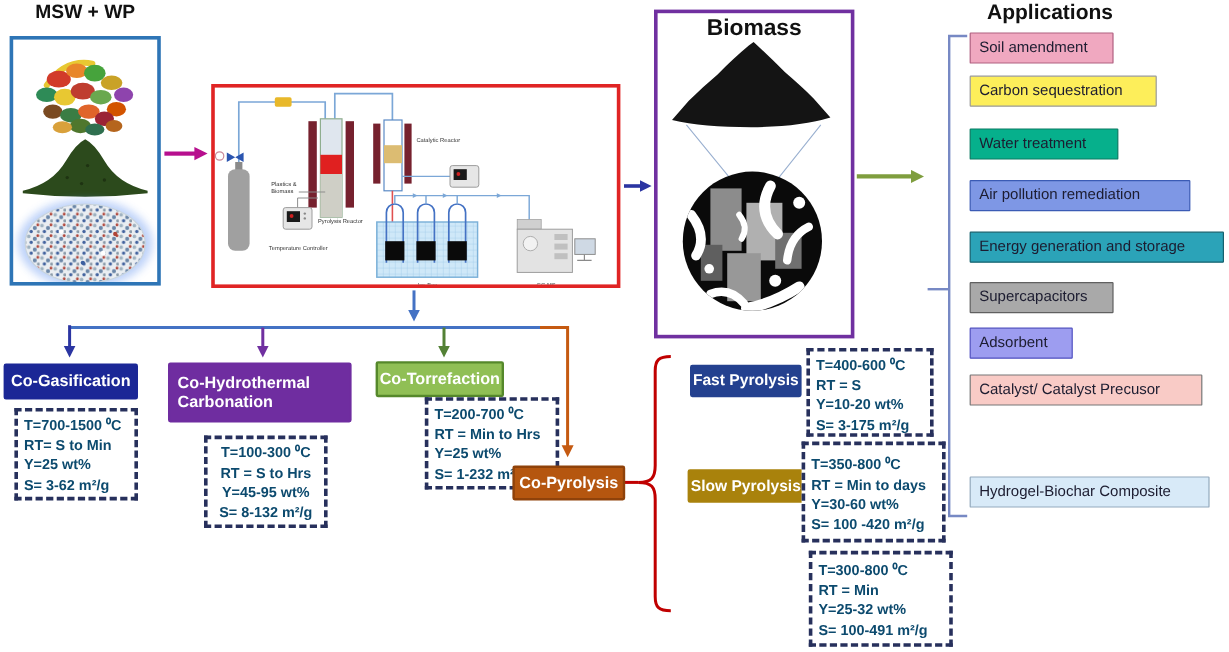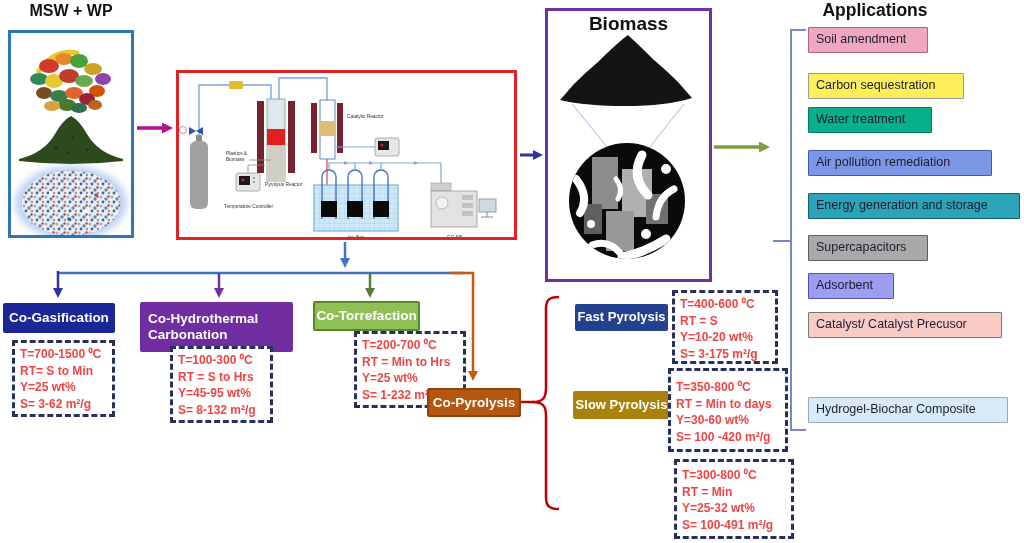--- a/index.html
+++ b/index.html
@@ -9,21 +9,21 @@
   .frame{position:absolute;background:#fff;box-sizing:border-box;z-index:2;}
   .connectors{position:absolute;left:0;top:0;z-index:1;pointer-events:none;}
   .app-box{position:absolute;left:808px;height:26px;border:1.6px solid #888;box-sizing:border-box;
            font-size:12.5px;font-weight:400;color:#1c1c30;line-height:22px;padding-left:7px;
            white-space:nowrap;z-index:2;border-radius:1px;}
   .proc-box{position:absolute;box-sizing:border-box;border:2px solid;border-radius:2px;color:#fff;
             font-weight:700;font-size:13.5px;display:flex;align-items:center;justify-content:center;
             text-align:left;line-height:1.15;z-index:2;}
   .pyro-box{font-size:13px;}
   .dash-box{position:absolute;border:3px dashed #27305c;box-sizing:border-box;padding:3px 5px;
-            font-size:12px;font-weight:700;color:#ef4444;line-height:1.38;white-space:nowrap;
+            font-size:12px;font-weight:700;color:#0c4a6e;line-height:1.38;white-space:nowrap;
             z-index:2;background:#fff;}
   svg text{font-family:"Liberation Sans",sans-serif;}
 </style>
 </head>
 <body>
 
 <div class="canvas">
 
   <svg class="connectors" width="1024" height="543" viewBox="0 0 1024 543">
     <defs>
@@ -246,39 +246,39 @@
           </g>
           <circle cx="118" cy="135" r="5" fill="#ffffff"></circle>
           <circle cx="43" cy="190" r="4" fill="#ffffff"></circle>
           <circle cx="98" cy="200" r="5" fill="#ffffff"></circle>
         </g>
       </g>
     </svg>
   </div>
 
   <div class="app-box" style="top: 27px; width: 120px; background: rgb(240, 168, 192); border-color: rgb(176, 96, 128);">Soil amendment</div>
-  <div class="app-box" style="top: 63px; width: 156px; background: rgb(253, 238, 90); border-color: rgb(154, 154, 154); margin-top: 10px;">Carbon sequestration</div>
+  <div class="app-box" style="top: 63px; width: 156px; background: rgb(253, 238, 90); border-color: rgb(154, 154, 154);">Carbon sequestration</div>
   <div class="app-box" style="top: 107px; width: 124px; background: rgb(6, 176, 140); border-color: rgb(11, 122, 98);">Water treatment</div>
   <div class="app-box" style="top: 150px; width: 184px; background: rgb(126, 151, 229); border-color: rgb(59, 91, 181);">Air pollution remediation</div>
   <div class="app-box" style="top: 235px; width: 120px; background: rgb(169, 169, 169); border-color: rgb(96, 96, 96);">Supercapacitors</div>
   <div class="app-box" style="top: 193px; width: 212px; background: rgb(43, 163, 184); border-color: rgb(20, 97, 110);">Energy generation and storage</div>
   <div class="app-box" style="top: 273px; width: 86px; background: rgb(157, 157, 240); border-color: rgb(80, 80, 192);">Adsorbent</div>
   <div class="app-box" style="top: 312px; width: 194px; background: rgb(249, 203, 198); border-color: rgb(119, 119, 119);">Catalyst/ Catalyst Precusor</div>
   <div class="app-box" style="top: 397px; width: 200px; background: rgb(216, 234, 248); border-color: rgb(147, 169, 189);">Hydrogel-Biochar Composite</div>
 
   <div class="proc-box" style="left: 3px; top: 303px; width: 112px; height: 30px; background: rgb(27, 39, 150); border-color: rgb(27, 39, 150);">Co-Gasification</div>
   <div class="dash-box" style="left:12px;top:340px;width:103px;height:77px;">
     <div>T=700-1500 ⁰C</div>
     <div>RT= S to Min</div>
     <div>Y=25 wt%</div>
     <div>S= 3-62 m²/g</div>
   </div>
 
   <div class="proc-box" style="left: 140px; top: 302px; width: 153px; height: 50px; padding: 16px 6px; background: rgb(111, 45, 160); border-color: rgb(111, 45, 160);">Co-Hydrothermal Carbonation</div>
-  <div class="dash-box" style="left:170px;top:346px;width:103px;height:77px;">
+  <div class="dash-box" style="left:170px;top:363px;width:103px;height:77px;text-align:center;">
     <div>T=100-300 ⁰C</div>
     <div>RT = S to Hrs</div>
     <div>Y=45-95 wt%</div>
     <div>S= 8-132 m²/g</div>
   </div>
 
   <div class="proc-box" style="left: 313px; top: 301px; width: 107px; height: 30px; background: rgb(144, 191, 85); border-color: rgb(85, 136, 43);">Co-Torrefaction</div>
   <div class="dash-box" style="left:315px;top:331px;width:112px;height:77px;margin-left:39px;">
     <div>T=200-700 ⁰C</div>
     <div>RT = Min to Hrs</div>

